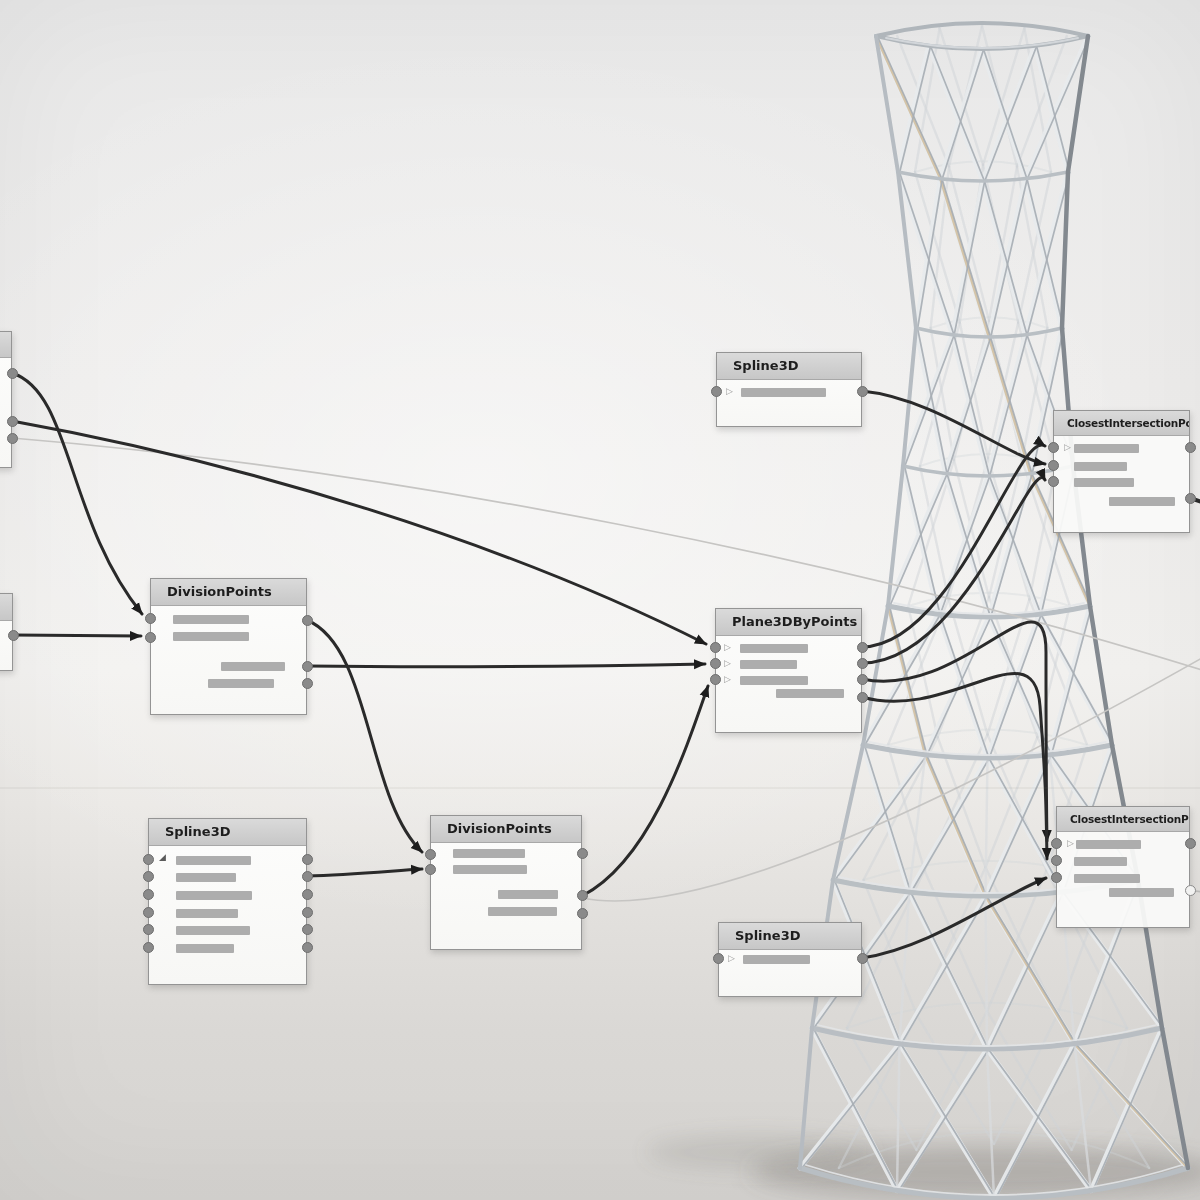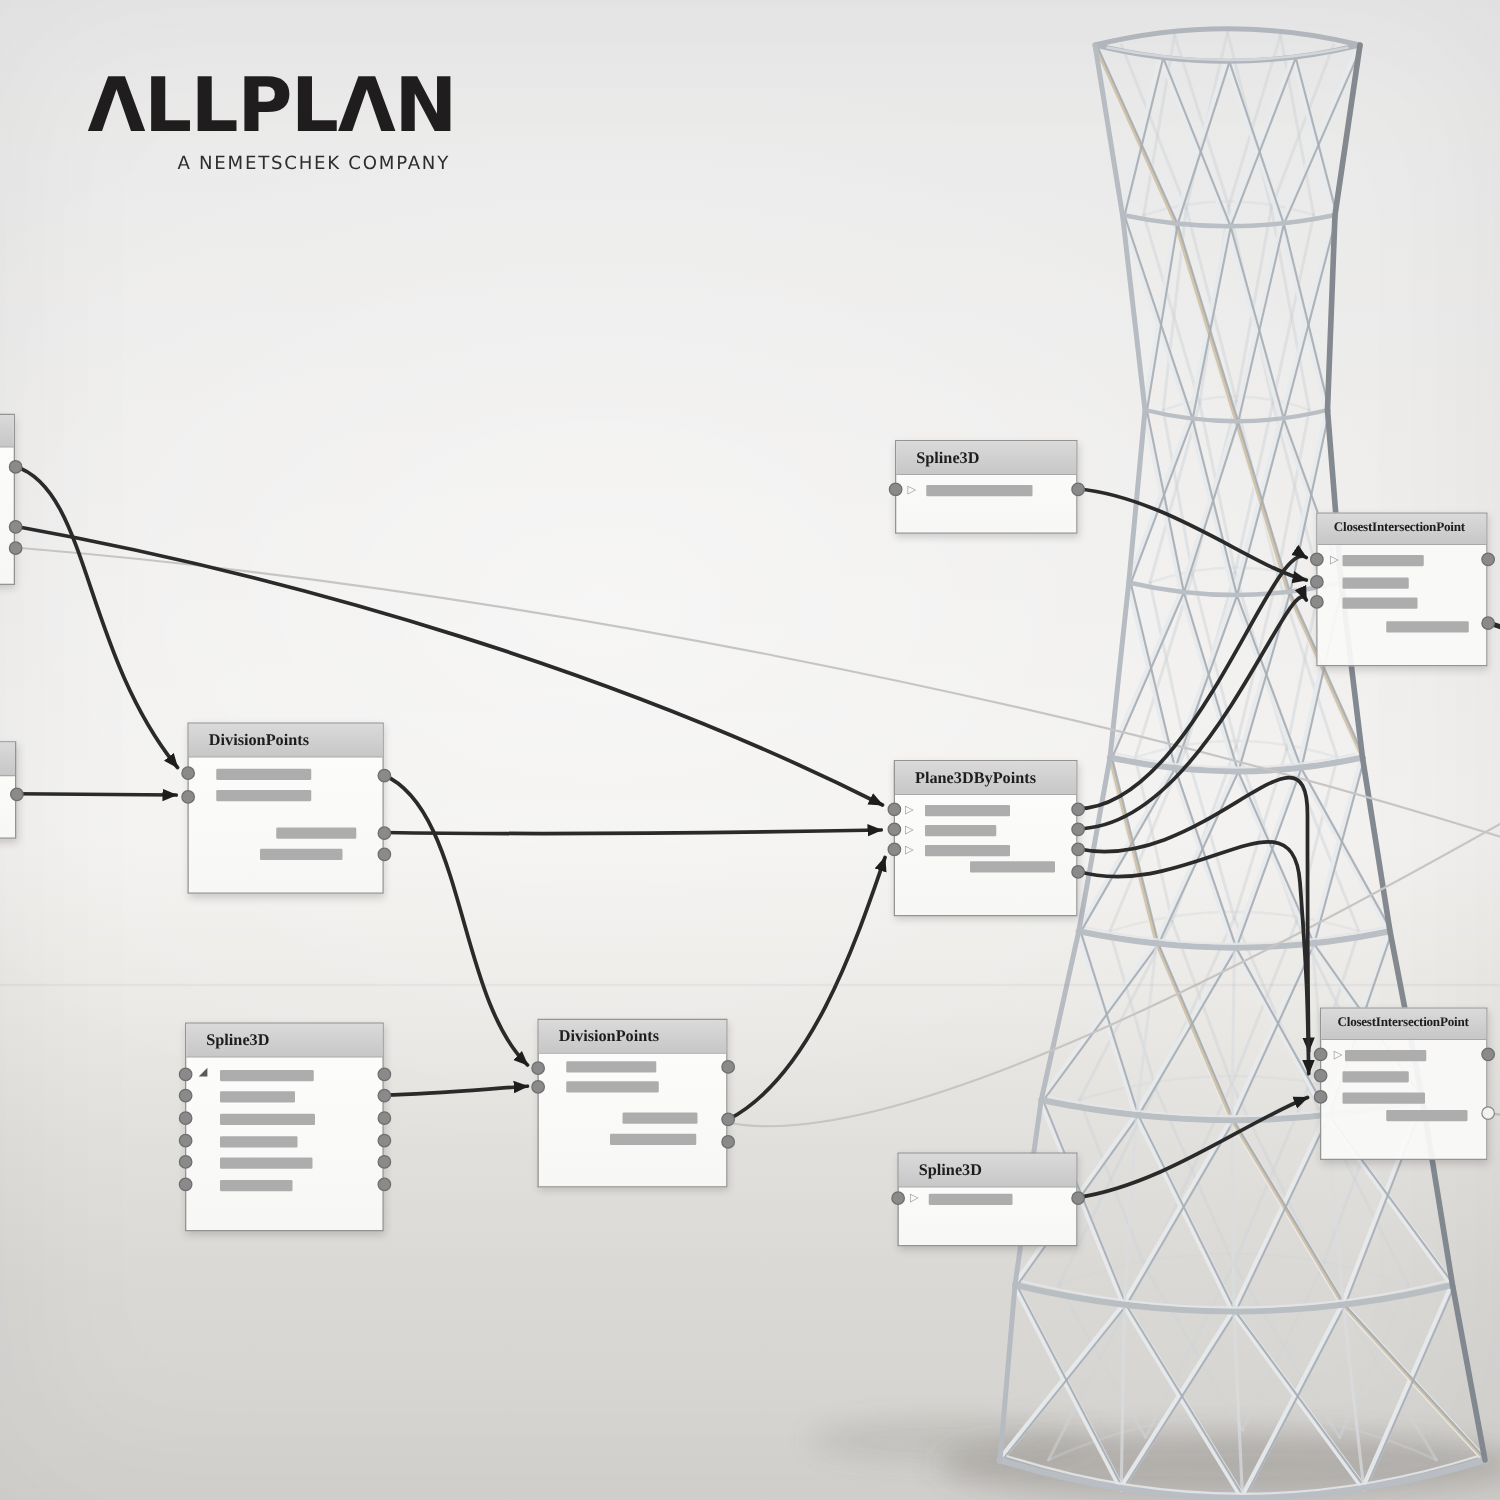--- a/index.html
+++ b/index.html
@@ -9,21 +9,21 @@
     background:
       radial-gradient(ellipse 950px 620px at 40% 40%, rgba(255,255,255,.45), rgba(255,255,255,0) 72%),
       linear-gradient(180deg,#e9e9e9 0%,#eeedec 32%,#f2f1ef 56%,#ebe9e6 67%,#e2e0dd 76%,#dad8d5 86%,#d5d3d0 100%);
     box-shadow:inset 0 0 140px rgba(0,0,0,.05);
   }
   #horizon{position:absolute;left:0;top:787px;width:100%;height:2px;background:rgba(110,108,104,.07);}
   svg.layer{position:absolute;left:0;top:0;width:1200px;height:1200px;}
   #tower-svg{filter:blur(.5px) saturate(.9);opacity:.97;}
   
   .node{position:absolute;background:linear-gradient(180deg,#fdfdfc, #f7f7f5);
-    border:1px solid #949494;box-shadow:1px 3px 6px rgba(70,70,70,.22);box-sizing:border-box;font-family:Liberation Serif, serif;}
+    border:1px solid #949494;box-shadow:1px 3px 6px rgba(70,70,70,.22);box-sizing:border-box;}
   .node.glass{background:rgba(250,250,249,.93);}
   .hd{position:absolute;left:0;top:0;right:0;height:26px;
     background:linear-gradient(180deg,#dadada,#c7c7c7);border-bottom:1px solid #a8a8a8;}
   .hd .title{display:block;font-size:13px;font-weight:bold;color:#1d1d1d;
     line-height:26px;padding-left:16px;white-space:nowrap;overflow:hidden;}
   .hd.small{height:24px;}
   .hd.small .title{font-size:10.5px;line-height:24px;padding-left:13px;letter-spacing:-.2px;}
   .bar{position:absolute;height:9px;background:#adadad;border-radius:1px;}
   .port{position:absolute;width:11px;height:11px;border-radius:50%;
     background:#8a8a8a;border:1px solid #6e6e6e;box-sizing:border-box;}
@@ -456,18 +456,14 @@
     <div class="bar" style="left:17px;top:50px;width:53px"></div>
     <div class="bar" style="left:17px;top:67px;width:66px"></div>
     <div class="bar" style="left:52px;top:81px;width:65px"></div>
     <span class="port" style="left:-6px;top:31px"></span>
     <span class="port" style="left:-6px;top:48px"></span>
     <span class="port" style="left:-6px;top:65px"></span>
     <span class="port" style="left:128px;top:31px"></span>
     <span class="port open" style="left:128px;top:78px"></span>
   </div>
 
-  <div id="brand">
-    <div id="logo">ΛLLPLΛN</div>
-    <div id="tagline">A NEMETSCHEK COMPANY</div>
-  </div>
 
 </div>
 
 </body></html>

